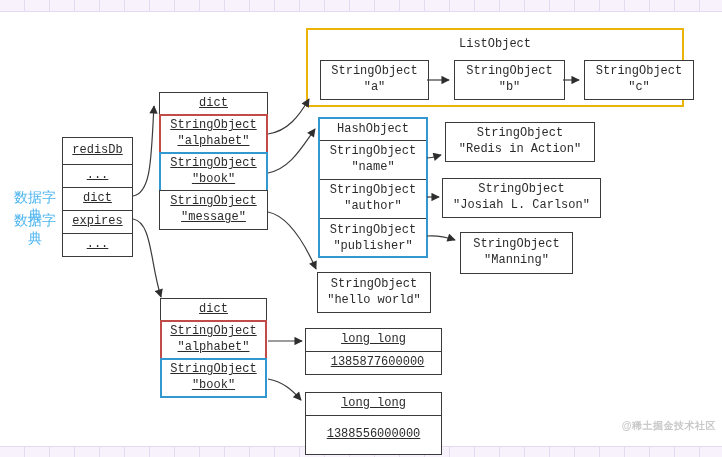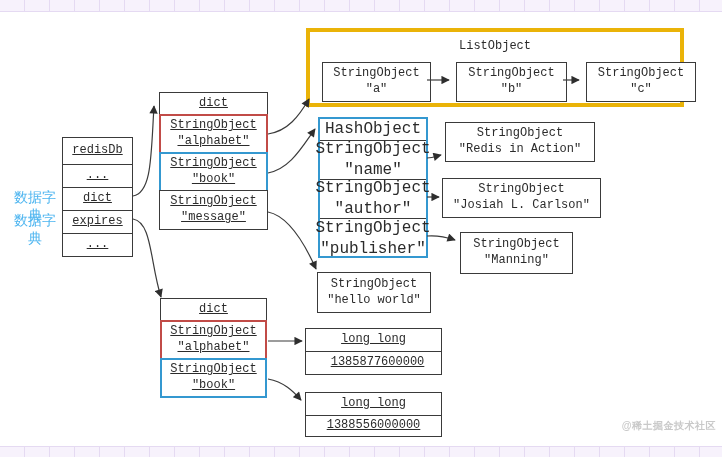--- a/index.html
+++ b/index.html
@@ -28,41 +28,41 @@
   .vstack .cell{width:100%;text-decoration:underline;}
 
   .box2{
     position:absolute;box-sizing:border-box;border:1px solid #3a3a3a;background:#fff;
     display:flex;align-items:center;justify-content:center;text-align:center;
     white-space:pre-line;font-size:12px;line-height:1.3;color:#2b2b2b;
   }
 
   #list-container{
     position:absolute;left:306px;top:28px;width:378px;height:79px;
-    box-sizing:border-box;border:4px solid #eab308;background:#fff;
+    box-sizing:border-box;border:2px solid #eab308;background:#fff;
   }
   #list-container .title{
     position:absolute;left:0;top:7px;width:100%;text-align:center;
     font-size:12px;color:#2b2b2b;
   }
   #list-container .item{
     position:absolute;top:30px;height:40px;box-sizing:border-box;
     border:1px solid #3a3a3a;display:flex;align-items:center;justify-content:center;
     text-align:center;white-space:pre-line;font-size:12px;line-height:1.3;color:#2b2b2b;background:#fff;
   }
 
   #hash-container{
     position:absolute;left:318px;top:117px;width:110px;height:141px;
     box-sizing:border-box;border:2px solid #3498d0;background:#fff;
     display:flex;flex-direction:column;
   }
   #hash-container .hrow{
     box-sizing:border-box;border-bottom:1px solid #3a3a3a;flex:0 0 auto;
     display:flex;align-items:center;justify-content:center;text-align:center;
-    white-space:pre-line;font-size:16px;line-height:1.3;color:#2b2b2b;
+    white-space:pre-line;font-size:12px;line-height:1.3;color:#2b2b2b;
   }
   #hash-container .hrow:last-child{border-bottom:none;}
 
   .side-label{
     position:absolute;font-family:"Liberation Sans","DejaVu Sans",sans-serif;
     font-size:14px;color:#4db5f0;width:46px;text-align:center;
   }
   #watermark{
     position:absolute;left:594px;top:419px;width:122px;text-align:right;
     font-family:"Liberation Sans","DejaVu Sans",sans-serif;
@@ -135,21 +135,21 @@
     <div class="cell blue" style="height:40px;">StringObject
 "book"</div>
   </div>
 
   <div class="vstack" style="left:305px;top:328px;width:137px;">
     <div class="cell" style="height:24px;">long long</div>
     <div class="cell" style="height:24px;padding-left:8px;">1385877600000</div>
   </div>
   <div class="vstack" style="left:305px;top:392px;width:137px;">
     <div class="cell" style="height:24px;">long long</div>
-    <div class="cell" style="height:22px;">1388556000000</div>
+    <div class="cell" style="height:40px;">1388556000000</div>
   </div>
 
   <div id="watermark">@稀土掘金技术社区</div>
 
   <svg id="arrow-layer" viewBox="0 0 722 457" xmlns="http://www.w3.org/2000/svg">
     <defs>
       <marker id="ah" viewBox="0 0 10 10" refX="9" refY="5" markerWidth="8" markerHeight="7" orient="auto">
         <path d="M0,0 L10,5 L0,10 z" fill="#2e2e2e"></path>
       </marker>
     </defs>

